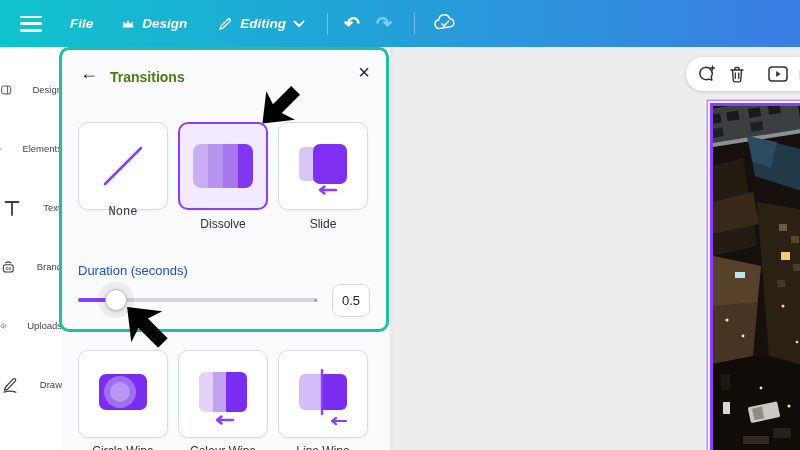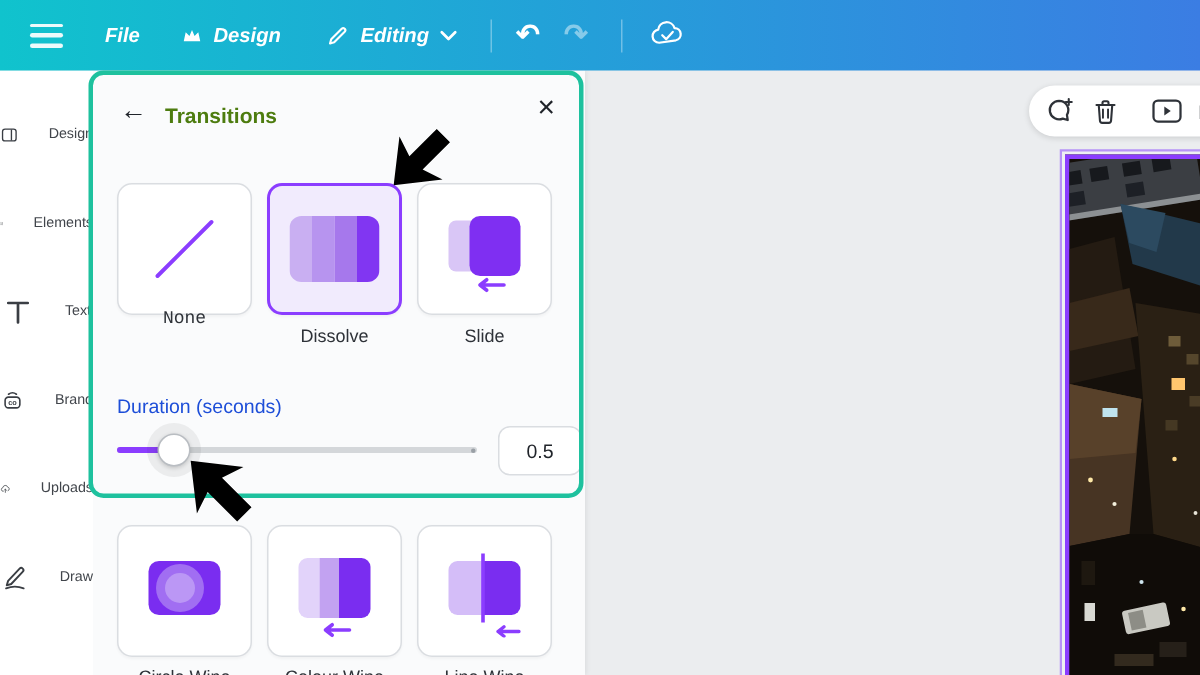--- a/index.html
+++ b/index.html
@@ -58,21 +58,21 @@
   .slider { position:absolute; left:16px; top:240px; width:240px; height:26px; cursor:pointer; }
   .slider .track { position:absolute; left:0; top:11px; width:240px; height:4px; border-radius:2px; background:#d4d7da; }
   .slider .fill  { position:absolute; left:0; top:11px; width:38px; height:4px; border-radius:2px; background:#8b3dff; }
   .slider .end-dot { position:absolute; right:1px; top:12px; width:3px; height:3px; border-radius:50%; background:#9aa0a6; }
   .slider .halo { position:absolute; left:20px; top:-5px; width:36px; height:36px; border-radius:50%; background:rgba(60,64,70,.08); }
   .slider .thumb {
     position:absolute; left:27px; top:2px; width:22px; height:22px; border-radius:50%;
     background:#fff; border:1.5px solid #b9bdc2; box-shadow:0 1px 3px rgba(0,0,0,.18); cursor:grab;
   }
   .value-box {
-    position:absolute; left:270px; top:237px; width:56px; height:33px;
+    position:absolute; left:270px; top:237px; width:38px; height:33px;
     background:#fff; border:1px solid #dadde1; border-radius:8px;
     display:flex; align-items:center; justify-content:center; font-size:13px; color:#20242a; cursor:text;
   }
 
   
   .highlight-box {
     position:absolute; left:59px; top:47px; width:330px; height:285px;
     border:3px solid #1ec19e; border-radius:10px; z-index:30; pointer-events:none;
   }
 

